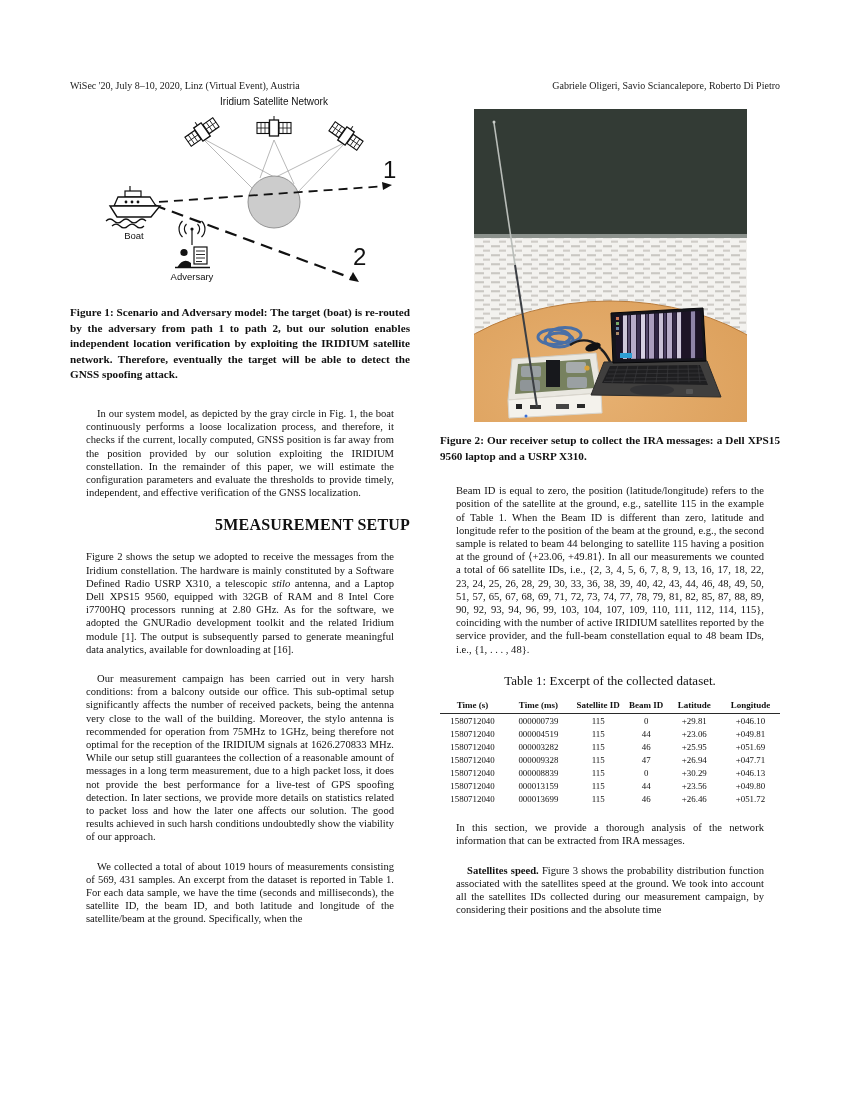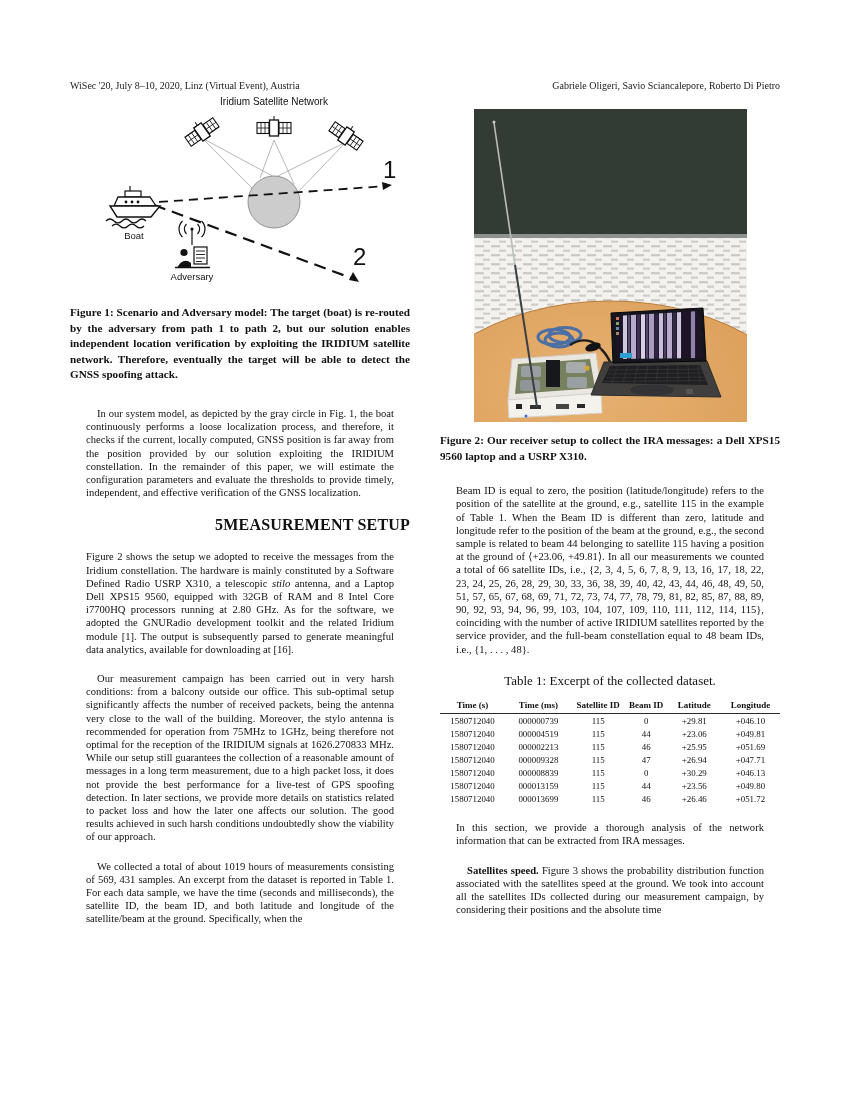--- a/index.html
+++ b/index.html
@@ -282,21 +282,21 @@
         <tr>
           <td>1580712040</td>
           <td>000004519</td>
           <td>115</td>
           <td>44</td>
           <td>+23.06</td>
           <td>+049.81</td>
         </tr>
         <tr>
           <td>1580712040</td>
-          <td>000002213</td>
+          <td>000003282</td>
           <td>115</td>
           <td>46</td>
           <td>+25.95</td>
           <td>+051.69</td>
         </tr>
         <tr>
           <td>1580712040</td>
           <td>000009328</td>
           <td>115</td>
           <td>47</td>

